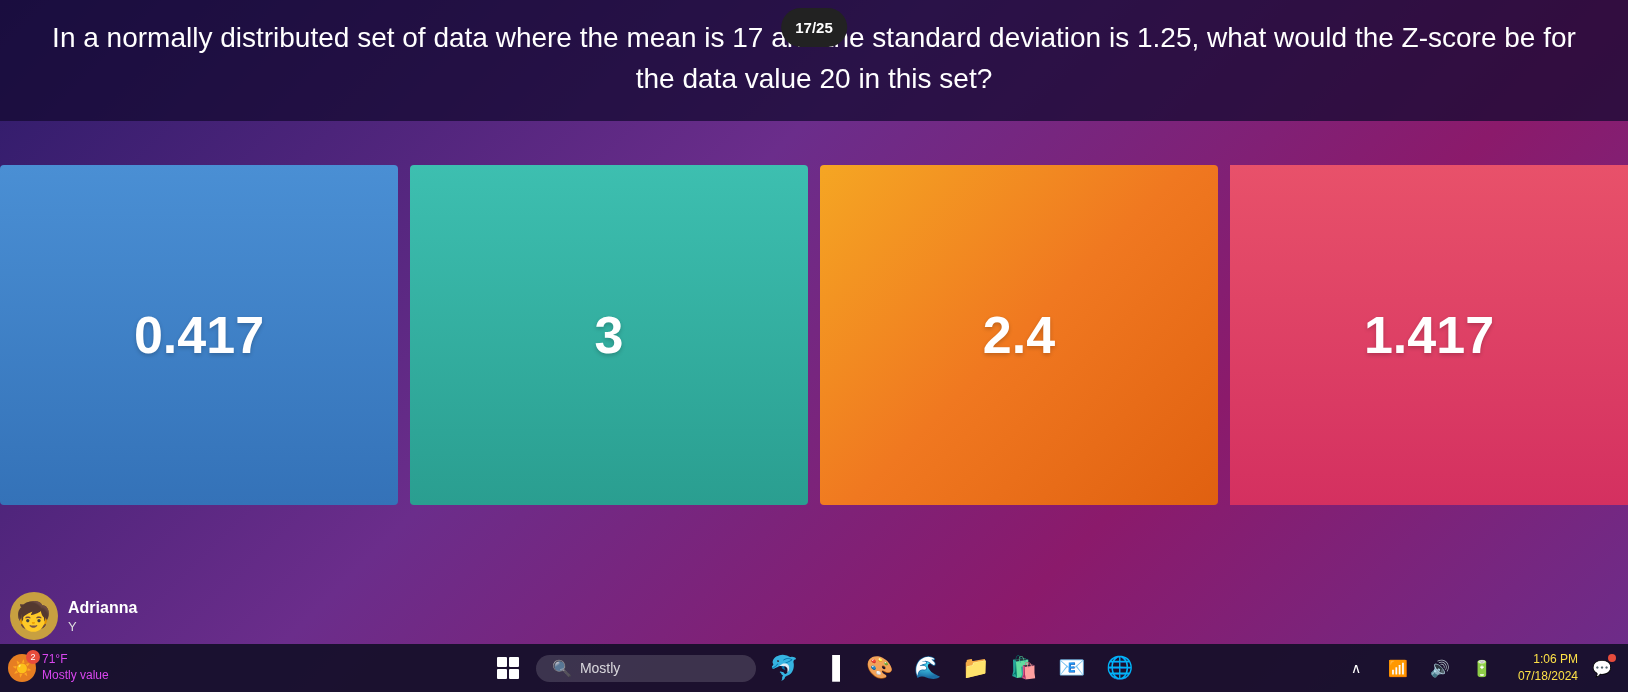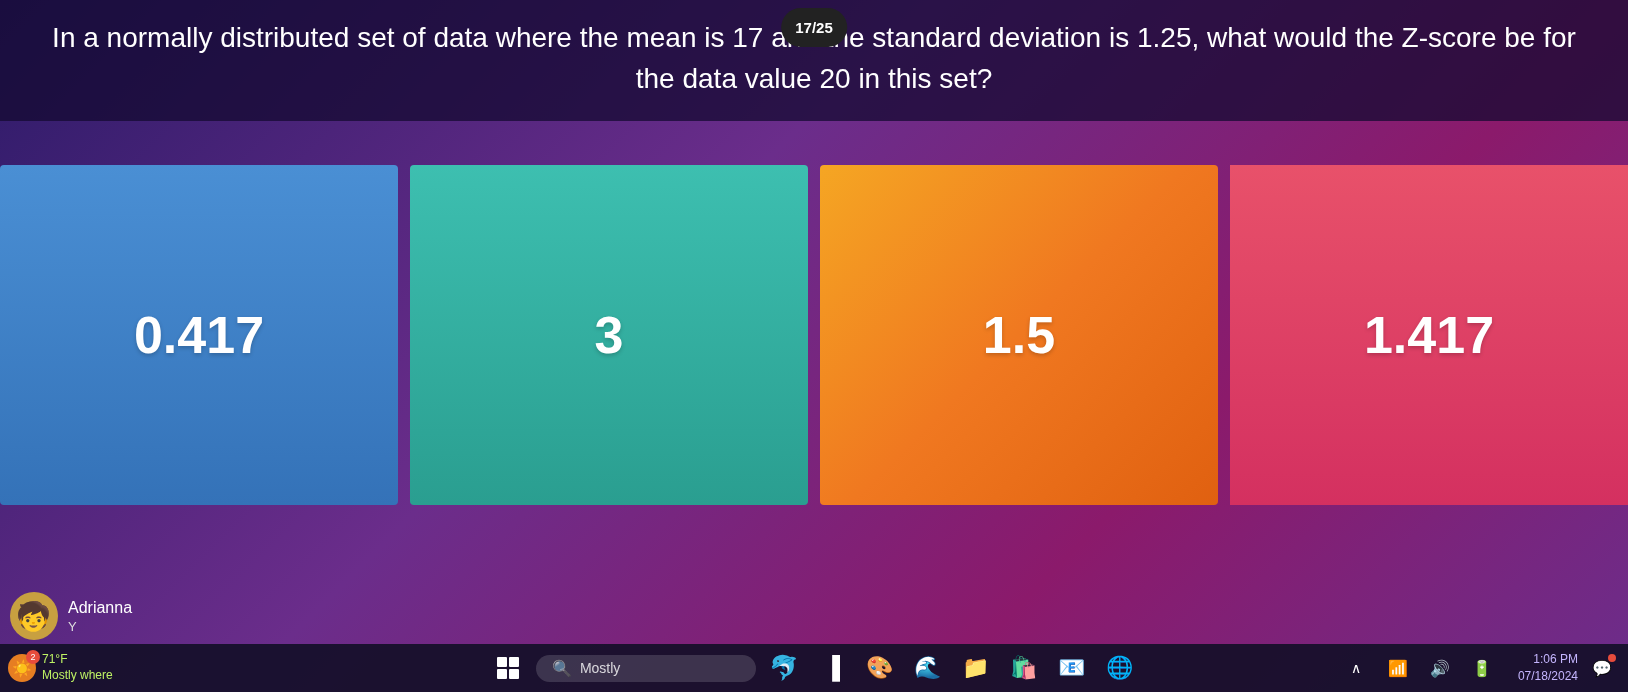--- a/index.html
+++ b/index.html
@@ -110,21 +110,21 @@
       background: #c8a040;
       display: flex;
       align-items: center;
       justify-content: center;
       font-size: 28px;
       overflow: hidden;
     }
     .user-name {
       color: #ffffff;
       font-size: 16px;
-      font-weight: 400;
+      font-weight: 700;
       line-height: 1.3;
     }
     .user-sub {
       color: #dddddd;
       font-size: 13px;
     }
 
     
     .taskbar {
       position: absolute;
@@ -164,21 +164,21 @@
       color: #fff;
       border-radius: 50%;
       width: 14px;
       height: 14px;
       font-size: 9px;
       display: flex;
       align-items: center;
       justify-content: center;
     }
     .weather-text {
-      color: #bef264;
+      color: #d946ef;
       font-size: 12px;
       line-height: 1.3;
     }
 
     .taskbar-spacer { flex: 1; }
 
     .taskbar-center {
       display: flex;
       align-items: center;
       gap: 8px;
@@ -225,21 +225,21 @@
       height: 36px;
       display: flex;
       align-items: center;
       justify-content: center;
       cursor: pointer;
       color: #fff;
       font-size: 18px;
       border-radius: 4px;
     }
     .clock-area {
-      color: #c4b5fd;
+      color: #fde047;
       font-size: 12px;
       text-align: right;
       line-height: 1.4;
       min-width: 72px;
     }
     .notification-dot {
       width: 8px;
       height: 8px;
       background: #e74c3c;
       border-radius: 50%;
@@ -271,21 +271,21 @@
 </div>
 
 <div class="answers-container">
   <div class="answer-option answer-blue">
     <span class="answer-value">0.417</span>
   </div>
   <div class="answer-option answer-teal">
     <span class="answer-value">3</span>
   </div>
   <div class="answer-option answer-orange">
-    <span class="answer-value">1.5</span>
+    <span class="answer-value">2.4</span>
   </div>
   <div class="answer-option answer-pink">
     <span class="answer-value">1.417</span>
   </div>
 </div>
 
 <div class="user-info">
   <div class="avatar">🧒</div>
   <div>
     <div class="user-name">Adrianna</div>
@@ -295,21 +295,21 @@
 
 <div class="taskbar">
 
   <div class="taskbar-weather">
     <div style="position:relative; display:inline-block;">
       <div class="weather-icon">☀️</div>
       <div class="weather-badge">2</div>
     </div>
     <div class="weather-text">
       <div>71°F</div>
-      <div>Mostly where</div>
+      <div>Mostly value</div>
     </div>
   </div>
 
   <div class="taskbar-center">
 
     <div class="taskbar-btn">
       <div class="win-logo">
         <span></span>
           <span></span>
           <span></span>

